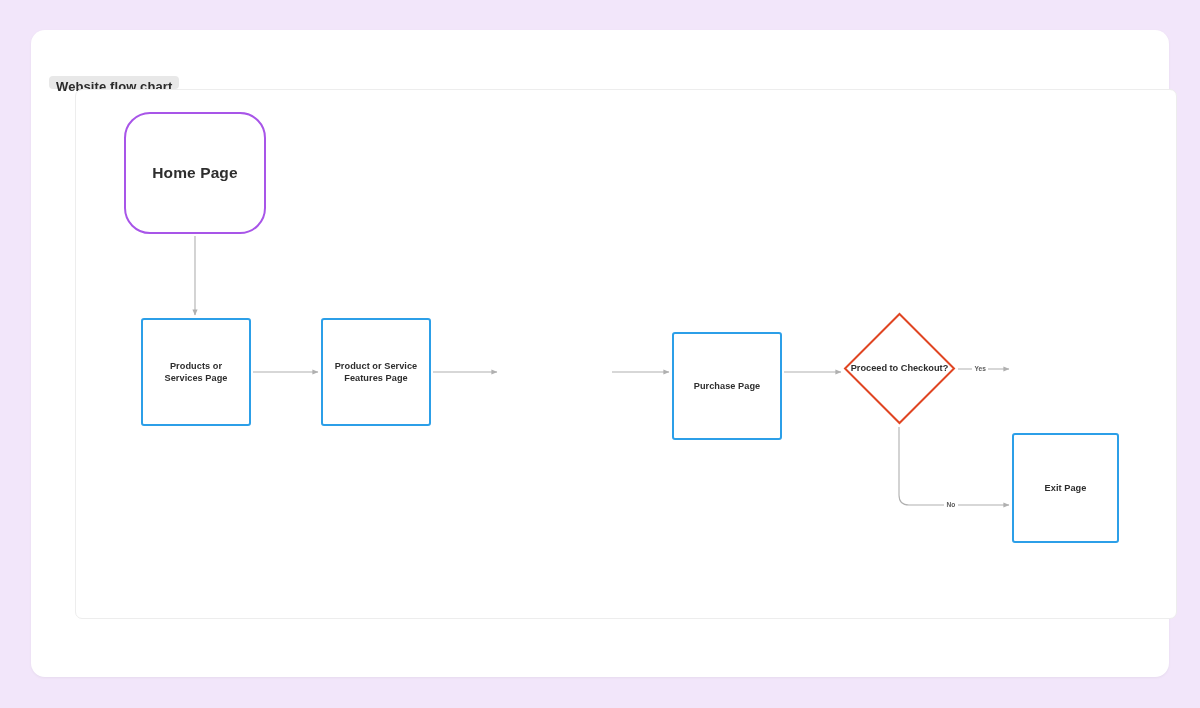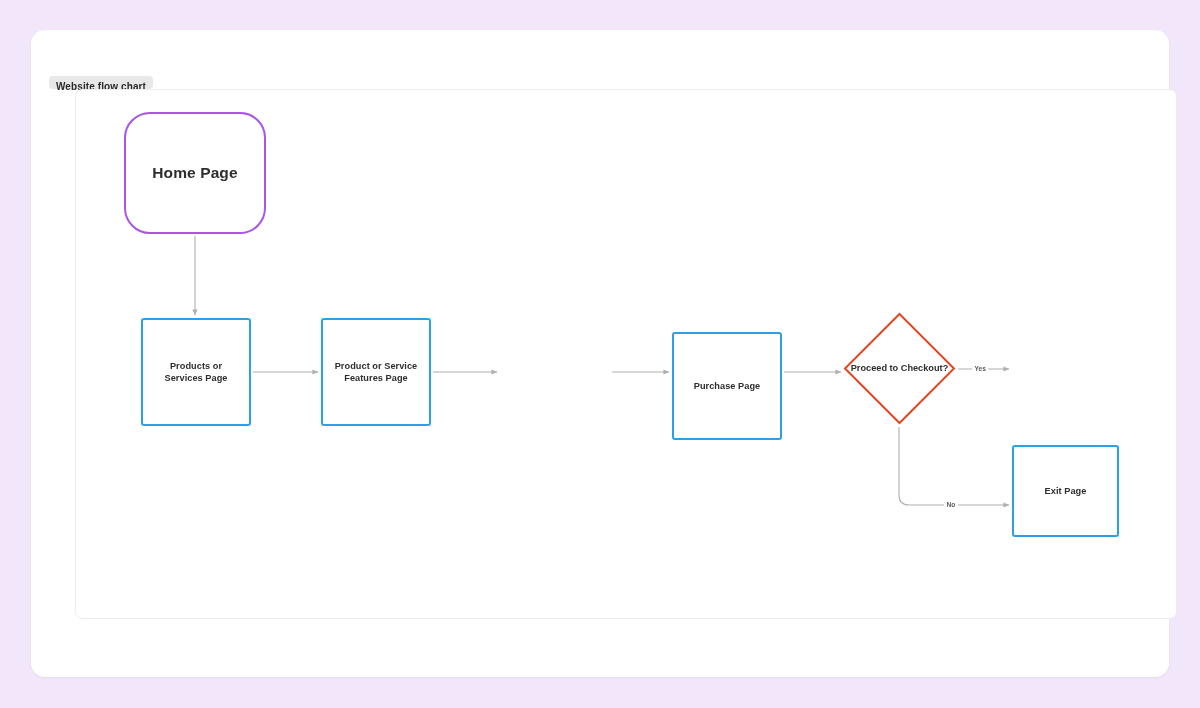--- a/index.html
+++ b/index.html
@@ -30,21 +30,21 @@
 
   
   #chart-badge {
     position: absolute;
     left: 18px;
     top: 46px;
     height: 13px;
     padding: 4px 7px;
     background: #E8E8E8;
     border-radius: 4px;
-    font-size: 10px;
+    font-size: 13px;
     font-weight: 600;
     color: #2B2B2B;
     line-height: 13px;
     letter-spacing: 0.1px;
     white-space: nowrap;
   }
 
   
   #canvas-panel {
     position: absolute;
@@ -181,21 +181,21 @@
     </div>
 
     <div class="node decision" style="left:767px; top:222px; width:113px; height:113px;">
       <svg class="diamond-shape" viewBox="0 0 113 113" xmlns="http://www.w3.org/2000/svg">
         <polygon points="56.5,2 111,56.5 56.5,111 2,56.5" fill="#FFFFFF" stroke="#E04522" stroke-width="2"></polygon>
       </svg>
       <span class="node-label">Proceed to Checkout?</span>
     </div>
 
 
-    <div class="node process" style="left:936px; top:355px; width:107px; height:92px;">
+    <div class="node process" style="left:936px; top:343px; width:107px; height:110px;">
       <span class="node-label">Exit Page</span>
     </div>
 
     <div class="edge-label" style="left:896px; top:274px;">Yes</div>
 
     <div class="edge-label" style="left:868px; top:410px;">No</div>
 
   </div>
 </div>
 

